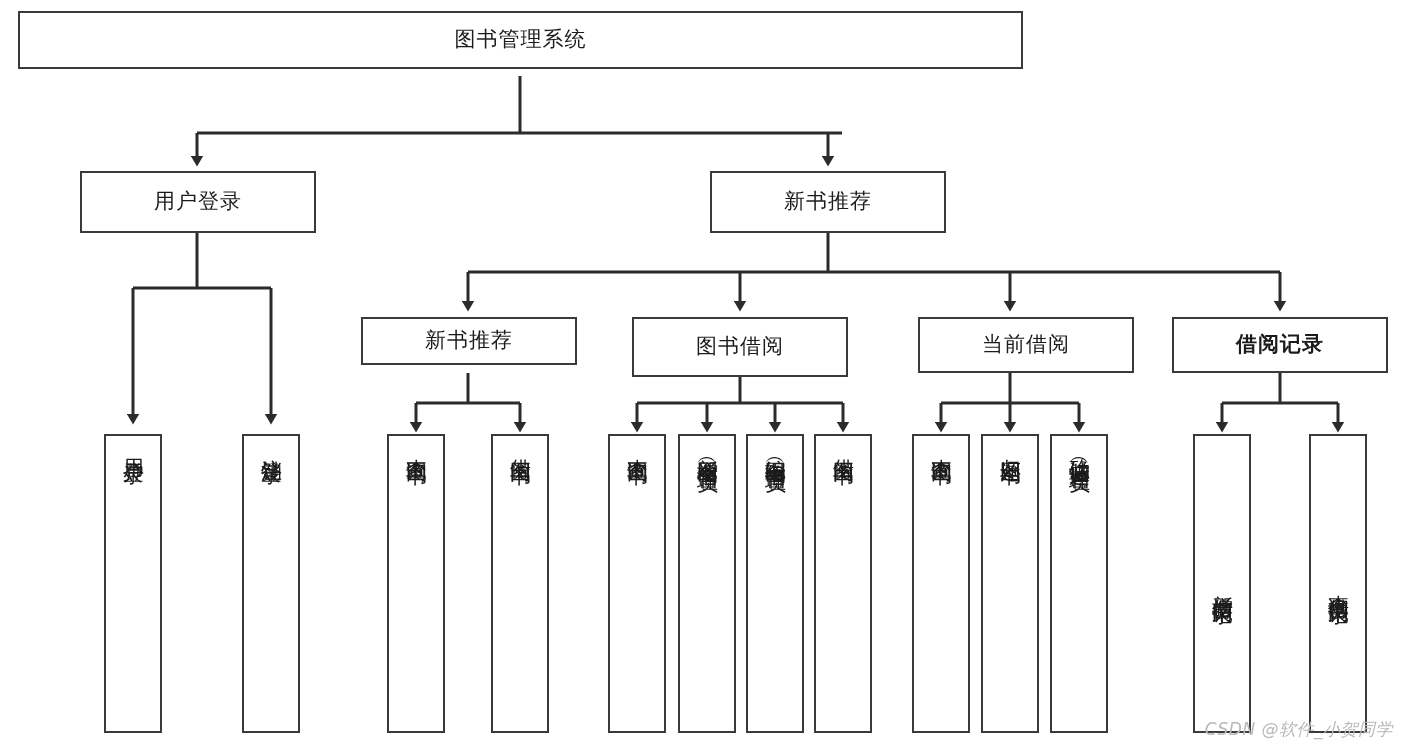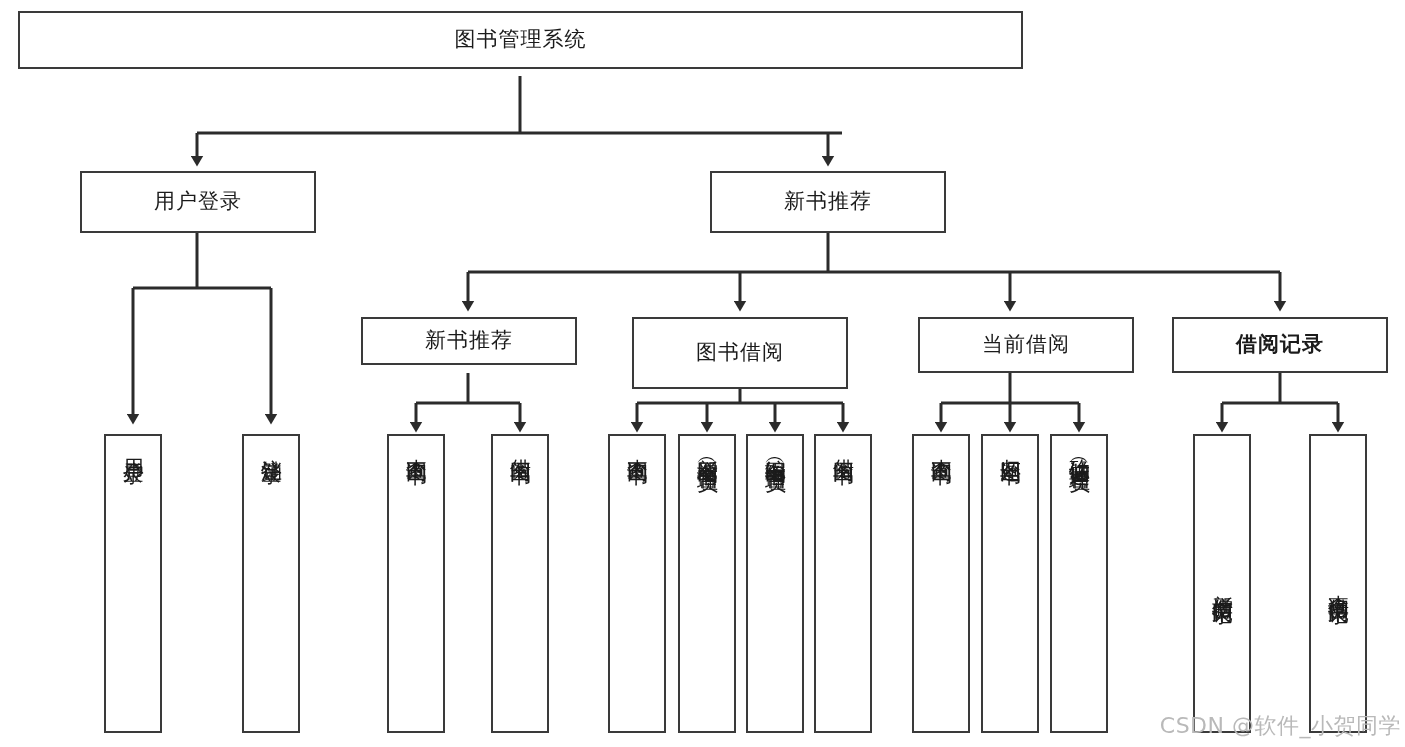--- a/index.html
+++ b/index.html
@@ -54,26 +54,27 @@
     line-height: 1.28;
     letter-spacing: 2px;
     white-space: nowrap;
   }
   .node-v.centered {
     align-items: center;
     padding-top: 0;
   }
   .watermark {
     position: absolute;
-    right: 4px;
+    right: 12px;
     bottom: 6px;
-    font-size: 22px;
+    font-size: 17px;
     color: #b9b9b9;
     letter-spacing: 0.5px;
     white-space: nowrap;
+    font-style: italic;
   }
 </style>
 </head>
 <body>
 
 <div id="diagram-root">
 
   <svg class="connectors" viewBox="0 0 1405 747">
     <defs>
       <marker id="arrow" markerWidth="11" markerHeight="13" refX="1.5" refY="6.5" orient="auto" markerUnits="userSpaceOnUse">
@@ -131,21 +132,21 @@
   <div class="node node-h" style="left:80px; top:171px; width:236px; height:62px;">
     <span class="node-label">用户登录</span>
   </div>
   <div class="node node-h" style="left:710px; top:171px; width:236px; height:62px;">
     <span class="node-label">新书推荐</span>
   </div>
 
   <div class="node node-h" style="left:361px; top:317px; width:216px; height:48px;">
     <span class="node-label">新书推荐</span>
   </div>
-  <div class="node node-h" style="left:632px; top:317px; width:216px; height:72px;font-family:Liberation Serif, serif;">
+  <div class="node node-h" style="left:632px; top:317px; width:216px; height:60px;font-family:Liberation Serif, serif;">
     <span class="node-label">图书借阅</span>
   </div>
   <div class="node node-h" style="left:902px; top:317px; width:216px; height:56px;margin-left:16px;">
     <span class="node-label">当前借阅</span>
   </div>
   <div class="node node-h" style="left:1172px; top:317px; width:216px; height:56px;font-weight:bold;">
     <span class="node-label">借阅记录</span>
   </div>
 
   <div class="node node-v" style="left:104px; top:434px; width:58px; height:299px;">

